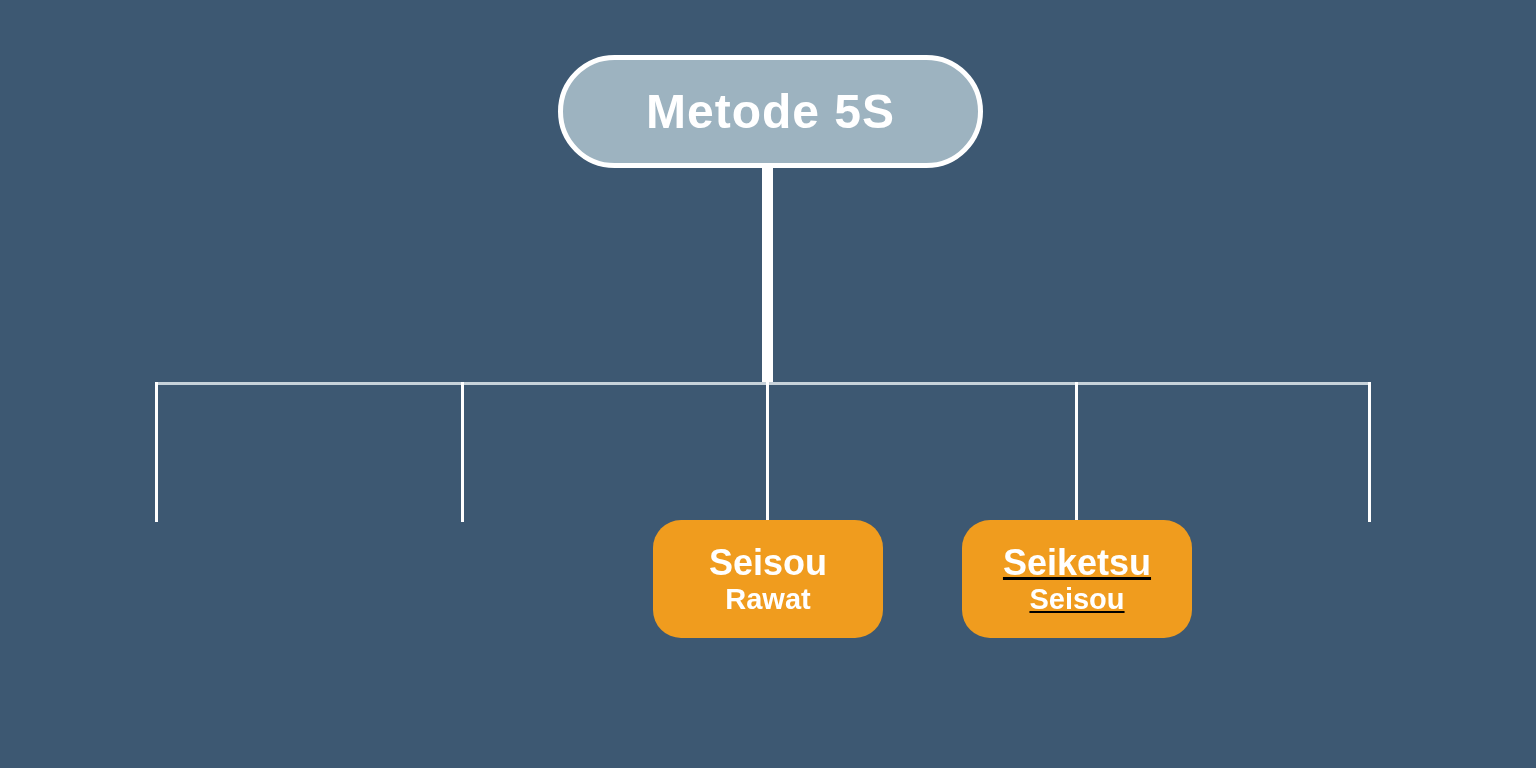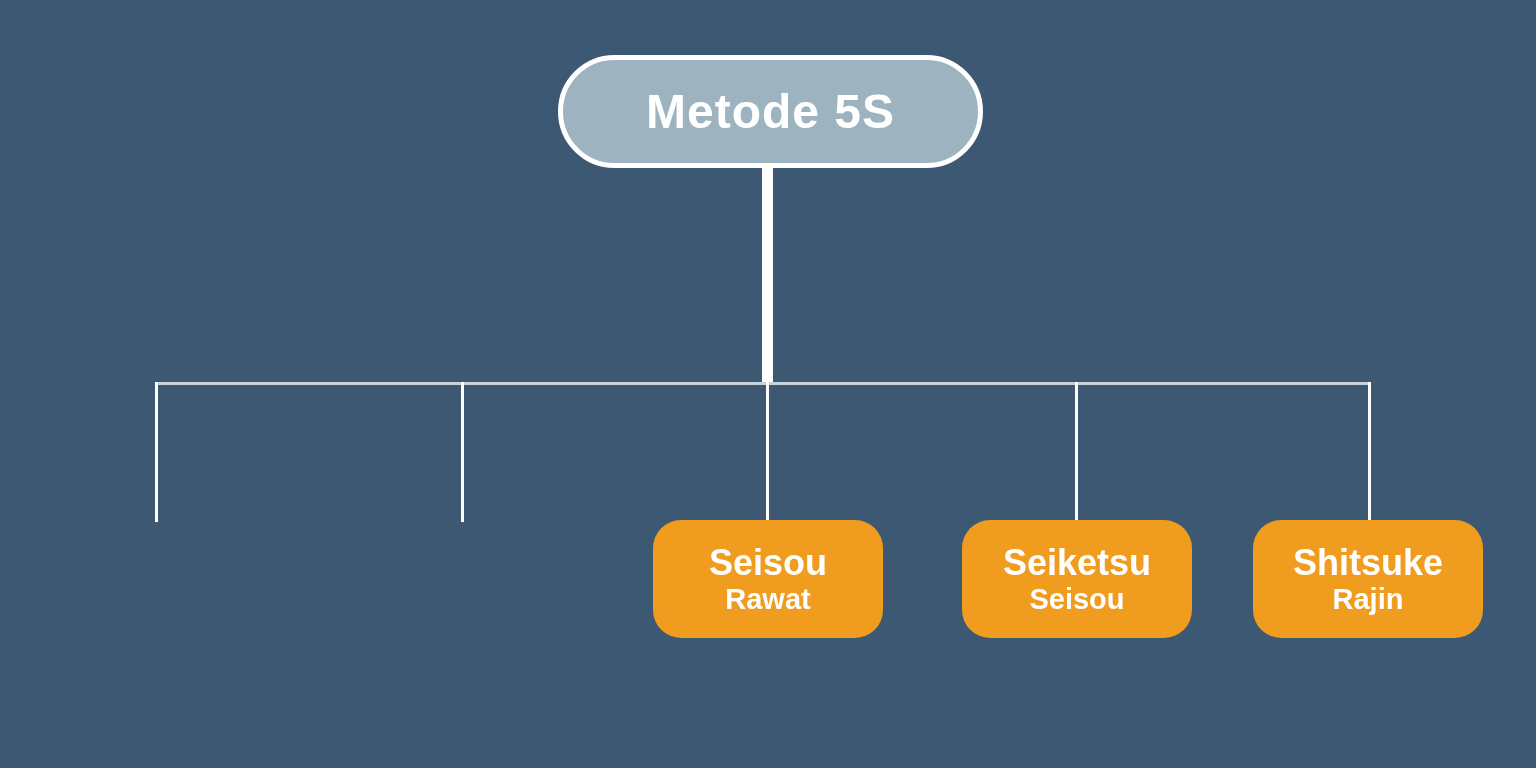--- a/index.html
+++ b/index.html
@@ -81,21 +81,21 @@
     border-radius: 28px;
     display: flex;
     flex-direction: column;
     align-items: center;
     justify-content: center;
     z-index: 2;
   }
   .node.c0 { left: 42px; }
   .node.c1 { left: 348px; }
   .node.c2 { left: 653px; }
-  .node.c3 { left: 962px; }
+  .node.c3 { left: 962px; text-decoration: underline; }
   .node.c4 { left: 1253px; }
   .node-name {
     color: var(--text, #ffffff);
     font-size: 36px;
     font-weight: 700;
     line-height: 1.15;
   }
   .node-sub {
     color: var(--text, #ffffff);
     font-size: 29px;
@@ -126,18 +126,14 @@
   <div class="node c2">
     <div class="node-name">Seisou</div>
     <div class="node-sub">Rawat</div>
   </div>
 
   <div class="node c3">
     <div class="node-name">Seiketsu</div>
     <div class="node-sub">Seisou</div>
   </div>
 
-  <div class="node c4">
-    <div class="node-name">Shitsuke</div>
-    <div class="node-sub">Rajin</div>
-  </div>
 
 </div>
 
 </body></html>

